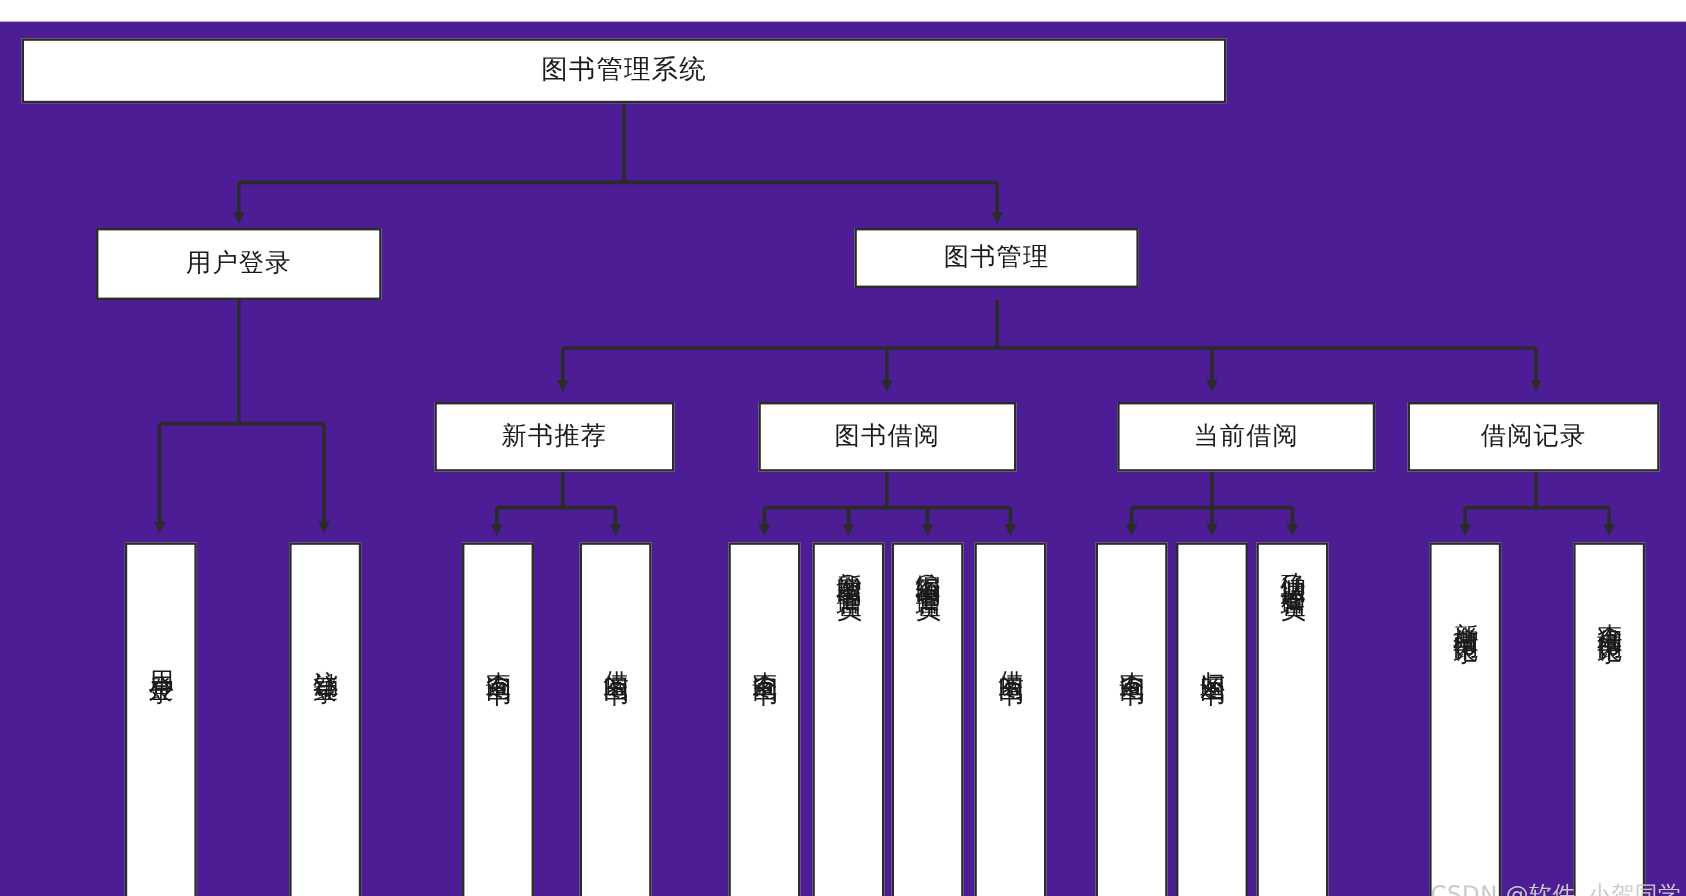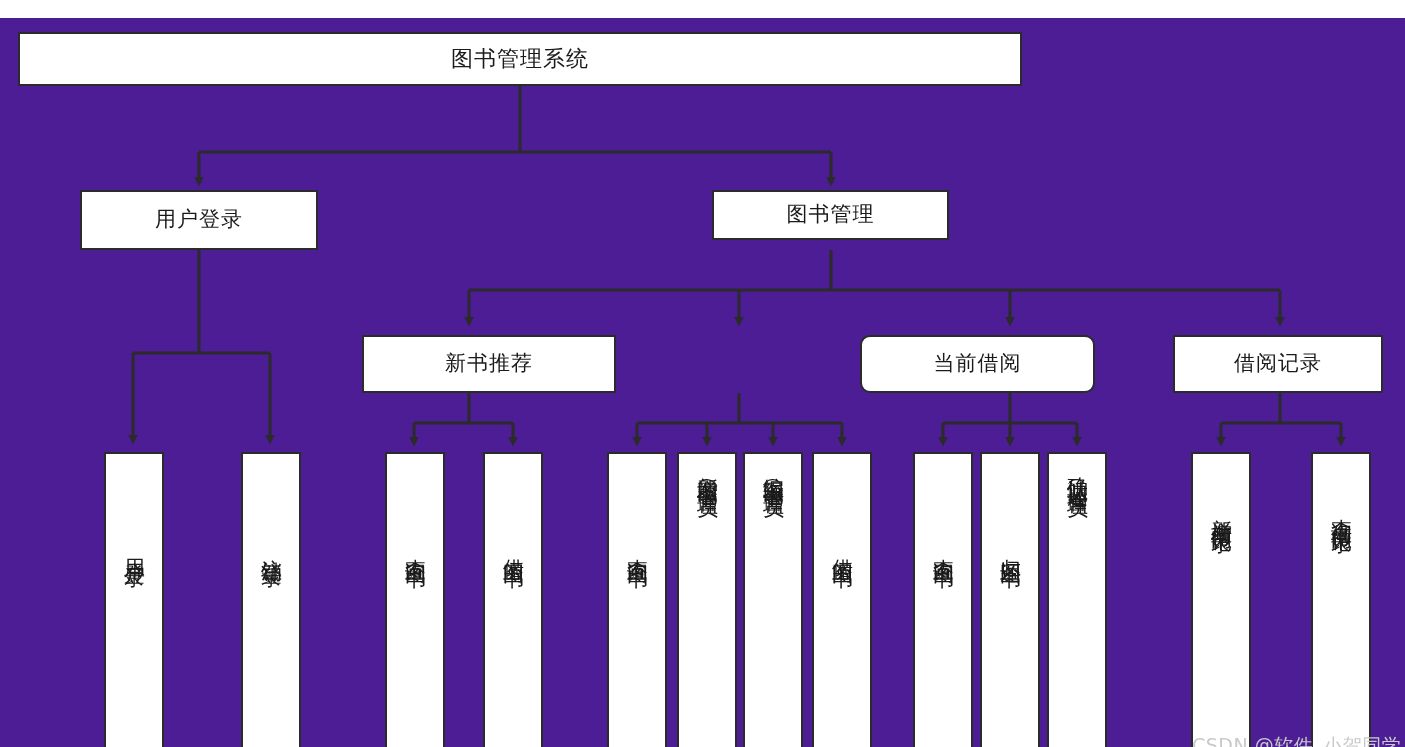--- a/index.html
+++ b/index.html
@@ -124,26 +124,29 @@
   </div>
 
   <div class="node node-h" style="left:80px; top:172px; width:238px; height:60px;">
     <span class="label">用户登录</span>
   </div>
 
   <div class="node node-h" style="left:712px; top:172px; width:237px; height:50px;">
     <span class="label">图书管理</span>
   </div>
 
-  <div class="node node-h" style="left:362px; top:317px; width:254px; height:58px;">
+  <div class="node node-h" style="left:362px; top:317px; width:200px; height:58px;">
     <span class="label">新书推荐</span>
   </div>
 
-
-  <div class="node node-h" style="left:860px; top:317px; width:235px; height:58px;border-radius:10px;">
+  <div class="node node-h" style="left:632px; top:317px; width:215px; height:58px;">
+    <span class="label">图书借阅</span>
+  </div>
+
+  <div class="node node-h" style="left:931px; top:317px; width:215px; height:58px;">
     <span class="label">当前借阅</span>
   </div>
 
   <div class="node node-h" style="left:1173px; top:317px; width:210px; height:58px;">
     <span class="label">借阅记录</span>
   </div>
 
   <div class="node node-v" style="left:104px; top:434px; width:60px; height:301px; padding-top:88px;">
     <span class="label">用户登录</span>
   </div>

